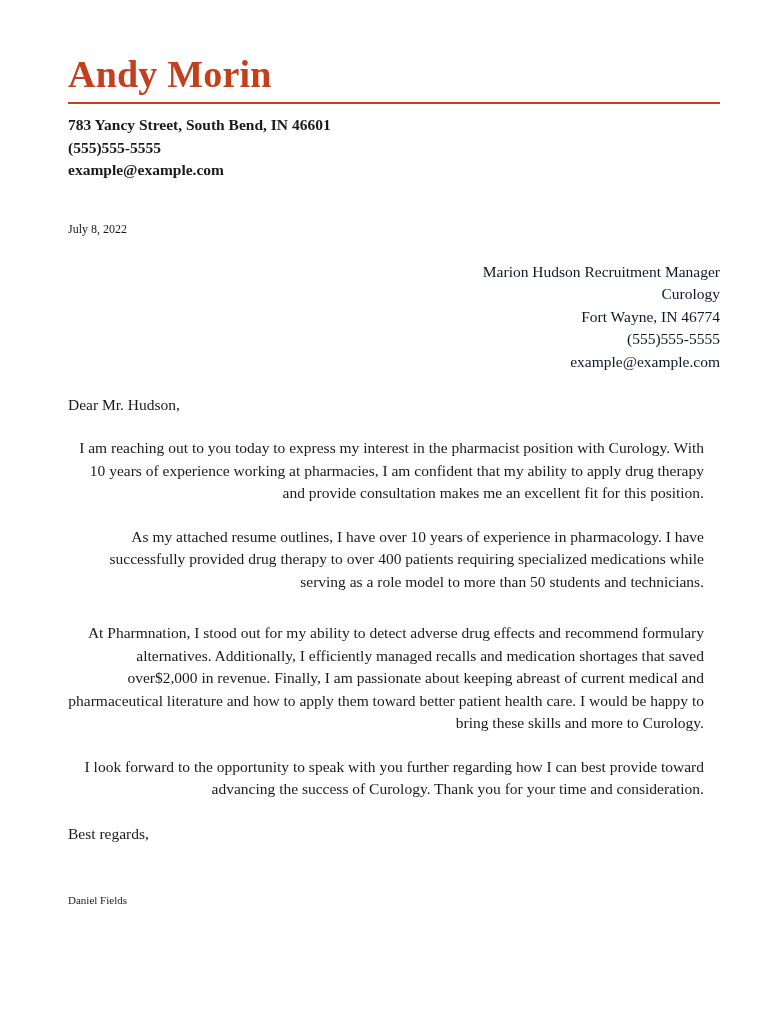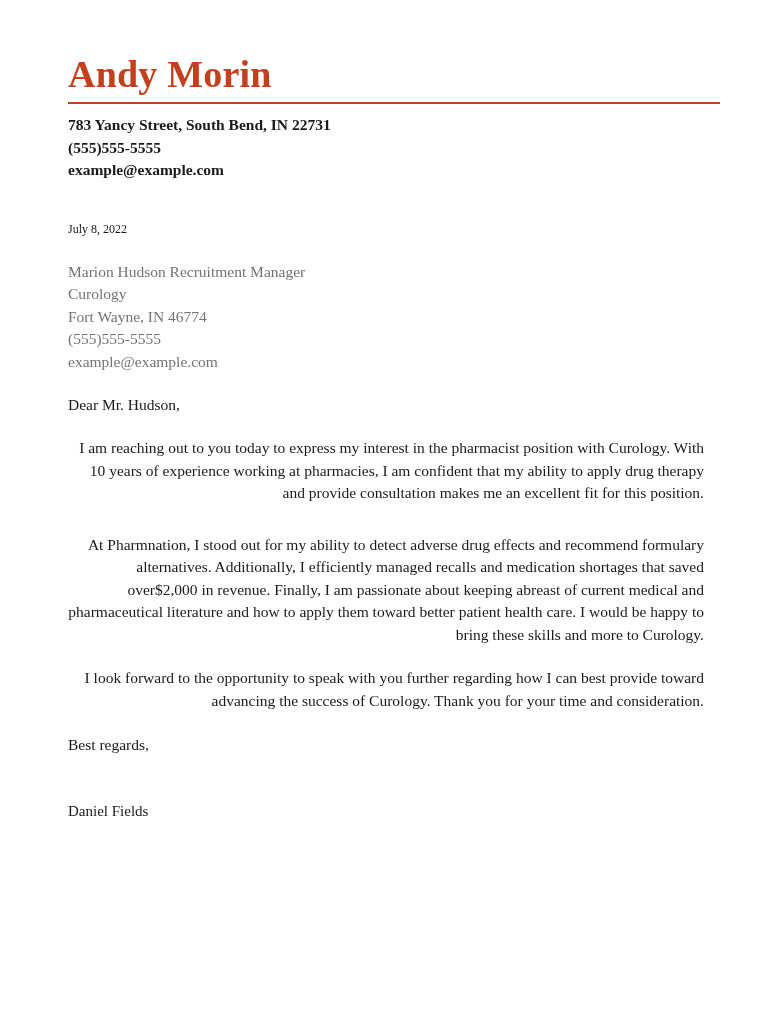--- a/index.html
+++ b/index.html
@@ -67,21 +67,22 @@
 
   
   .recipient-block {
     margin: 21px 0 0 0;
     padding: 0;
     list-style: none;
   }
   .recipient-block li {
     font-size: 15.5px;
     line-height: 22.5px;
-    color: #737373;
+    color: #0f172a;
+    text-align: right;
   }
 
   
   .salutation {
     margin: 21px 0 0 0;
     font-size: 15.5px;
     line-height: 22px;
   }
 
   .letter-body {
@@ -102,55 +103,56 @@
   }
 
   .closing-phrase {
     margin: 22px 0 0 0;
     font-size: 15.5px;
     line-height: 22px;
   }
 
   .signature-name {
     margin: 44px 0 0 0;
-    font-size: 15px;
+    font-size: 11px;
     line-height: 22px;
   }
 </style>
 </head>
 <body>
 
 <div class="page">
 
   <header class="letter-header">
     <h1 class="applicant-name">Andy Morin</h1>
 
     <hr class="header-rule">
 
     <ul class="sender-contact">
-      <li>783 Yancy Street, South Bend, IN 22731</li>
+      <li>783 Yancy Street, South Bend, IN 46601</li>
       <li>(555)555-5555</li>
       <li>example@example.com</li>
     </ul>
   </header>
 
   <p class="letter-date">July 8, 2022</p>
 
   <ul class="recipient-block">
     <li>Marion Hudson Recruitment Manager</li>
     <li>Curology</li>
     <li>Fort Wayne, IN 46774</li>
     <li>(555)555-5555</li>
     <li>example@example.com</li>
   </ul>
 
   <p class="salutation">Dear Mr. Hudson,</p>
 
   <section class="letter-body">
     <p class="body-paragraph">I am reaching out to you today to express my interest in the pharmacist position with Curology. With 10 years of experience working at pharmacies, I am confident that my ability to apply drug therapy and provide consultation makes me an excellent fit for this position.</p>
+    <p class="body-paragraph">As my attached resume outlines, I have over 10 years of experience in pharmacology. I have successfully provided drug therapy to over 400 patients requiring specialized medications while serving as a role model to more than 50 students and technicians.</p>
     <p class="body-paragraph extra-gap">At Pharmnation, I stood out for my ability to detect adverse drug effects and recommend formulary alternatives. Additionally, I efficiently managed recalls and medication shortages that saved over$2,000 in revenue. Finally, I am passionate about keeping abreast of current medical and pharmaceutical literature and how to apply them toward better patient health care. I would be happy to bring these skills and more to Curology.</p>
     <p class="body-paragraph">I look forward to the opportunity to speak with you further regarding how I can best provide toward advancing the success of Curology. Thank you for your time and consideration.</p>
   </section>
 
   <p class="closing-phrase">Best regards,</p>
 
   <p class="signature-name">Daniel Fields</p>
 
 </div>
 

